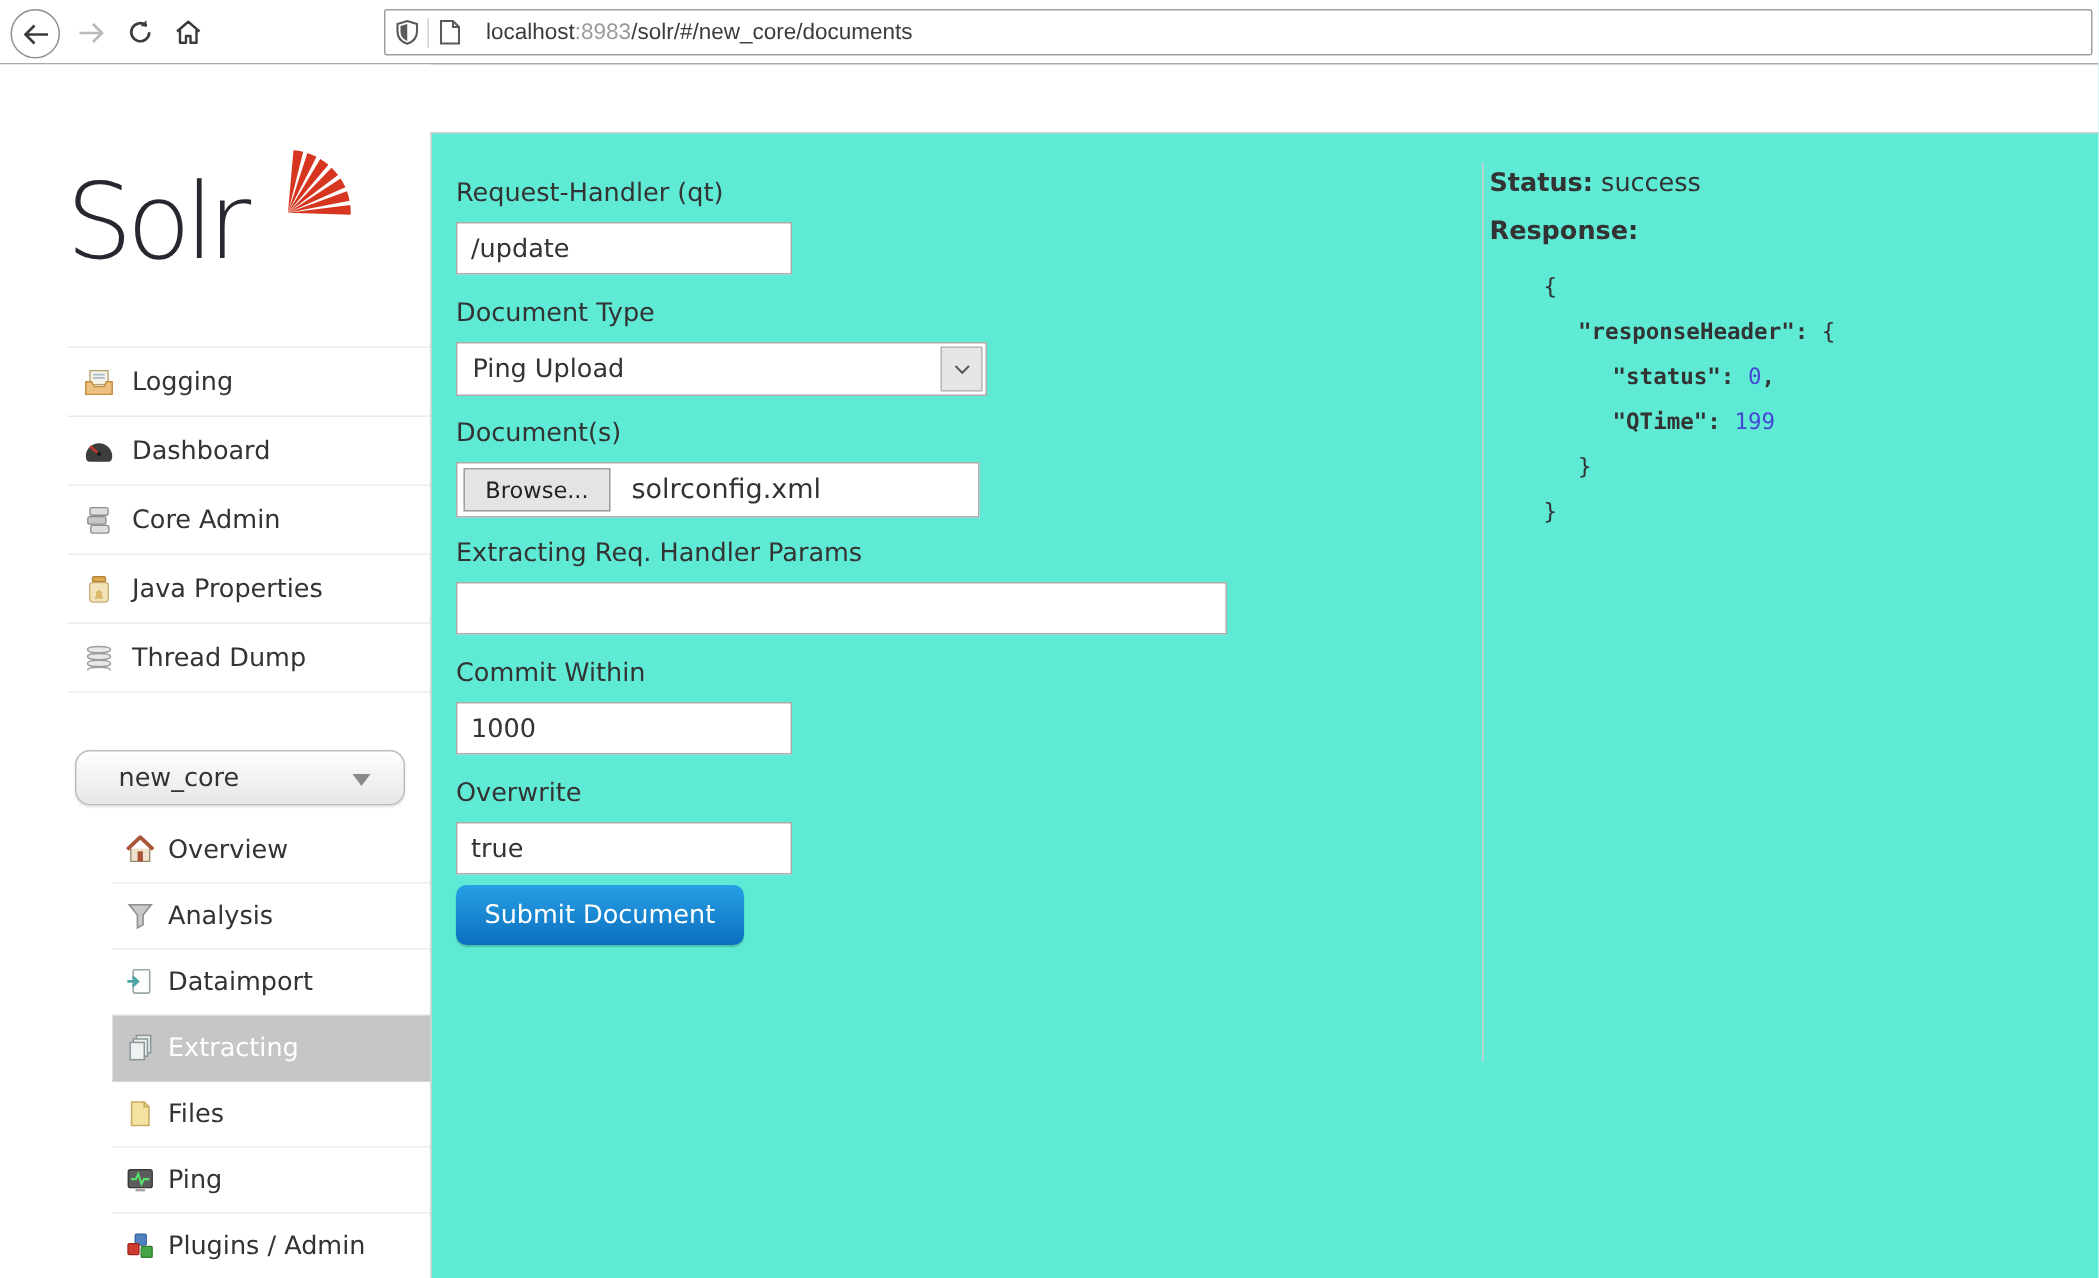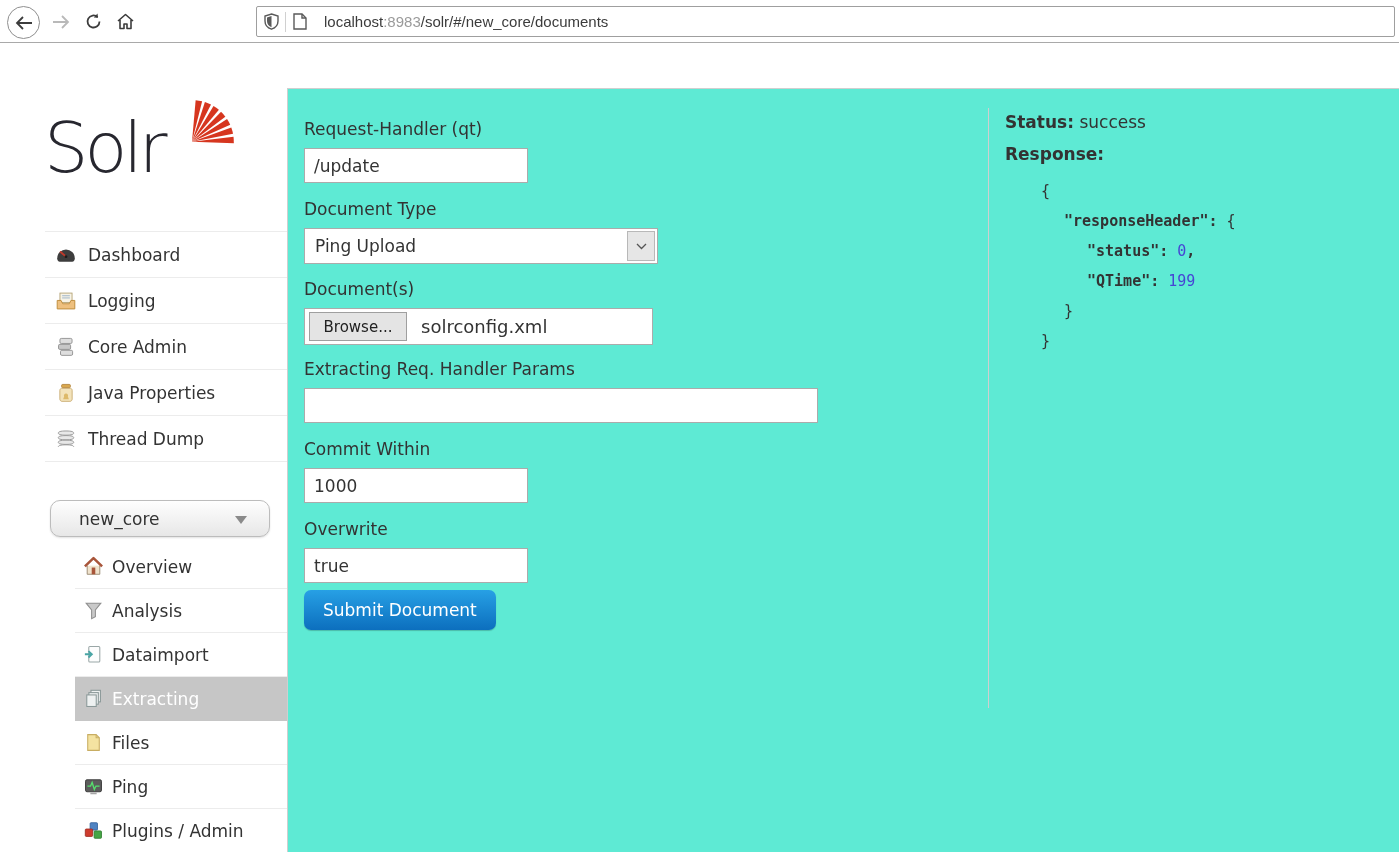--- a/index.html
+++ b/index.html
@@ -65,21 +65,21 @@
          display:flex;align-items:center;cursor:pointer;}
   .browse-btn{margin-left:4px;width:98px;height:29px;background:#e4e4e4;border:1px solid #9f9f9f;
               font-size:15px;color:#222;font-family:"DejaVu Sans","Liberation Sans",sans-serif;cursor:pointer;}
   .fname{font-size:18px;color:#333;margin-left:14px;}
   .submit-btn{position:absolute;left:16px;top:501px;height:40px;padding:0 19px;border:none;border-radius:7px;
               background:linear-gradient(#27a0e5,#0c6fbe);color:#fff;font-size:17px;cursor:pointer;
               font-family:"DejaVu Sans","Liberation Sans",sans-serif;box-shadow:0 1px 1px rgba(0,0,0,0.2);}
 
   
   .result{position:absolute;left:700px;top:19px;width:395px;height:600px;border-left:1px solid #cfcfcf;
-          padding-left:16px;box-sizing:border-box;}
+          padding-left:4px;box-sizing:border-box;}
   .status-line{font-size:17px;margin-top:4px;}
   .status-line .b{font-weight:bold;}
   .resp-label{font-size:17px;font-weight:bold;margin-top:12px;}
   .json{margin-top:12px;font-family:"DejaVu Sans Mono","Liberation Mono",monospace;font-size:15px;}
   .json-line{line-height:30px;white-space:pre;}
   .seg-key{font-weight:bold;color:#333;}
   .seg-num{color:#4646d4;}
   .seg-punct{font-weight:bold;color:#333;}
   .seg-brace{color:#333;}
 </style>
@@ -140,37 +140,37 @@
         <path d="M25 80 L76.7 61.2 A55 55 0 0 1 79.0 69.5 Z"></path>
         <path d="M25 80 L79.6 73.3 A55 55 0 0 1 80.0 81.9 Z"></path>
       </g>
     </svg>
   </div>
 
   <div class="menu1">
     <div class="m-item">
       <span class="icon">
         <svg viewBox="0 0 20 20" width="22" height="22">
-          <path d="M2 13 a8 8 0 0 1 16 0 c0 2 -1 3.2 -2.3 3.2 H4.3 C3 16.2 2 15 2 13 Z" fill="#3d3d3d"></path>
-          <line x1="10" y1="11.5" x2="4.6" y2="6.8" stroke="#c0392b" stroke-width="1.7"></line>
-          <circle cx="10" cy="11.5" r="1.3" fill="#1c1c1c"></circle>
-        </svg>
-      </span>
-      <span class="m-label">Dashboard</span>
-    </div>
-    <div class="m-item">
-      <span class="icon">
-        <svg viewBox="0 0 20 20" width="22" height="22">
           <rect x="4.5" y="2.8" width="11" height="8.5" fill="#f7f3e6" stroke="#b3a173" stroke-width="0.8"></rect>
           <line x1="6.5" y1="5.2" x2="13.5" y2="5.2" stroke="#a9bccd" stroke-width="1"></line>
           <line x1="6.5" y1="7.2" x2="13.5" y2="7.2" stroke="#a9bccd" stroke-width="1"></line>
           <path d="M2 9.5 H5.5 L7 12.5 H13 L14.5 9.5 H18 V17.2 H2 Z" fill="#eec07f" stroke="#c08f3f" stroke-width="0.9"></path>
         </svg>
       </span>
       <span class="m-label">Logging</span>
+    </div>
+    <div class="m-item">
+      <span class="icon">
+        <svg viewBox="0 0 20 20" width="22" height="22">
+          <path d="M2 13 a8 8 0 0 1 16 0 c0 2 -1 3.2 -2.3 3.2 H4.3 C3 16.2 2 15 2 13 Z" fill="#3d3d3d"></path>
+          <line x1="10" y1="11.5" x2="4.6" y2="6.8" stroke="#c0392b" stroke-width="1.7"></line>
+          <circle cx="10" cy="11.5" r="1.3" fill="#1c1c1c"></circle>
+        </svg>
+      </span>
+      <span class="m-label">Dashboard</span>
     </div>
     <div class="m-item">
       <span class="icon">
         <svg viewBox="0 0 20 20" width="22" height="22">
           <g stroke="#8d8d8d" stroke-width="0.8">
             <rect x="4.5" y="2.2" width="11" height="4.6" rx="1.2" fill="#dedede"></rect>
             <rect x="3.2" y="7.6" width="11" height="4.6" rx="1.2" fill="#c7c7c7"></rect>
             <rect x="5" y="13" width="11" height="4.6" rx="1.2" fill="#dedede"></rect>
           </g>
         </svg>

